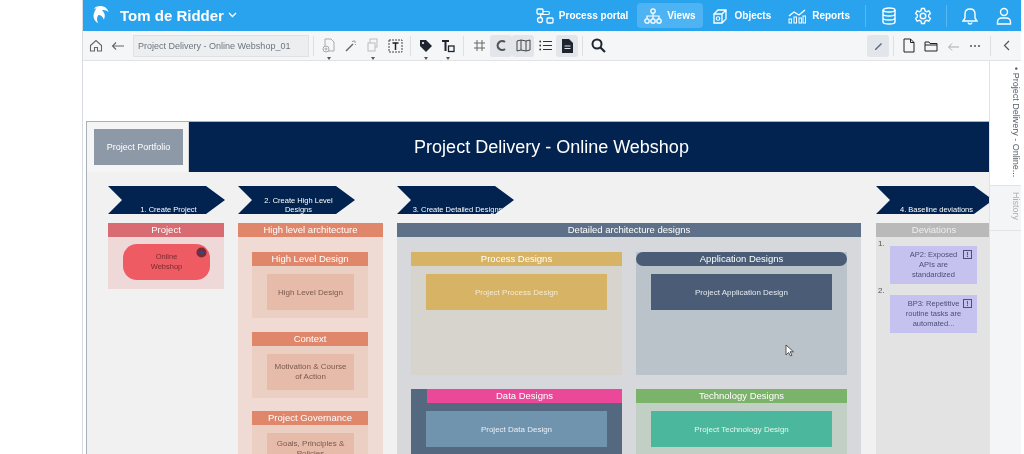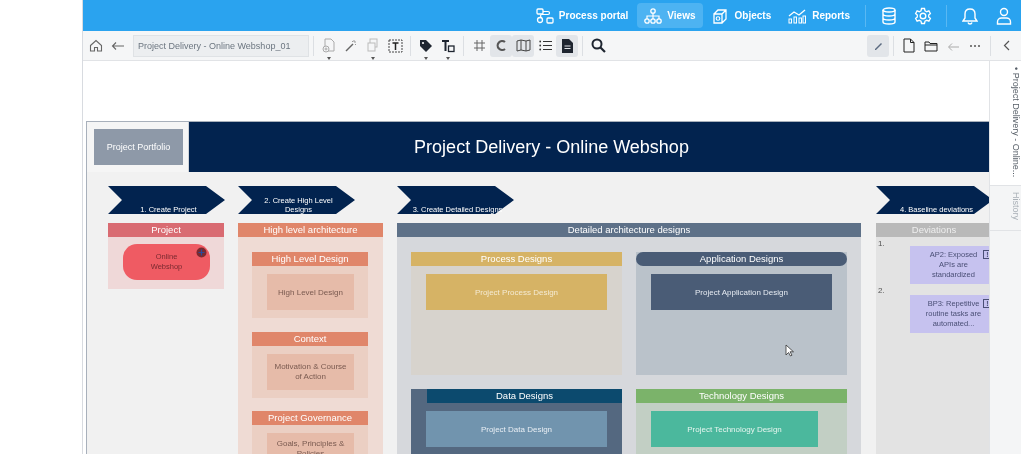--- a/index.html
+++ b/index.html
@@ -32,33 +32,42 @@
     .title-band { position: absolute; left: 0; top: 0; width: 905px; height: 50px; background: #02234f; }
     .portfolio-wrap { position: absolute; left: 0; top: 0; width: 102px; height: 50px; background: #f5f5f5; border-right: 1px solid #cfd3d8; }
     .portfolio { position: absolute; left: 7px; top: 7px; width: 89px; height: 36px; background: #8e99a8; color: #fff; font-size: 9px; display: flex; align-items: center; justify-content: center; cursor: pointer; }
     .main-title { position: absolute; left: 102px; top: 0; width: 725px; height: 50px; color: #fff; font-size: 18px; display: flex; align-items: center; justify-content: center; }
     .chev { position: absolute; height: 28px; color: #fff; font-size: 7.5px; text-align: center; display: flex; align-items: flex-end; justify-content: center; line-height: 9px; }
     .chev svg { position: absolute; left: 0; top: 0; }
     .chev span { position: relative; z-index: 1; padding-left: 14px; padding-right: 10px; }
     .grp { position: absolute; }
     .grp-head { height: 14px; color: #fff; font-size: 9.5px; text-align: center; line-height: 14px; }
     .box { position: absolute; font-size: 8px; display: flex; align-items: center; justify-content: center; text-align: center; cursor: pointer; }
-    .dev-card { position: absolute; left: 14px; width: 87px; height: 38px; background: #c6c2ef; color: #4a4f75; font-size: 7.5px; text-align: center; padding: 4px 14px 0 14px; line-height: 10px; cursor: pointer; margin-left: 20px; }
+    .dev-card { position: absolute; left: 14px; width: 87px; height: 38px; background: #c6c2ef; color: #4a4f75; font-size: 7.5px; text-align: center; padding: 4px 14px 0 14px; line-height: 10px; cursor: pointer; }
     .dev-warn { position: absolute; right: 5px; top: 4px; width: 9px; height: 9px; border: 1px solid #4a4f75; font-size: 7px; line-height: 7px; text-align: center; font-weight: bold; }
     .dev-num { position: absolute; left: 2px; font-size: 8px; color: #555; }
     .cursor { position: absolute; left: 702px; top: 283px; }
   </style>
 </head>
 <body>
 
 <div class="left-blank"></div>
 
 <div class="app">
 
   <div class="topbar">
+    <div class="brand">
+      <svg class="brand-logo" viewBox="0 0 24 24">
+        <path d="M6 3c5-2 12 0 13 6-2-2-5-3-7-2 3 2 4 6 2 10-1-3-3-5-6-5-2 3-2 6 0 9-4-2-6-6-5-10 1-3 2-5 3-6-1 0-2 0-3 1 1-2 2-3 3-3z" fill="#ffffff"></path>
+      </svg>
+      <span class="brand-name">Tom de Ridder</span>
+      <svg class="brand-caret" width="9" height="6" viewBox="0 0 9 6">
+          <path d="M1 1l3.5 3.5L8 1" stroke="#fff" stroke-width="1.3" fill="none"></path>
+        </svg>
+    </div>
 
     <div class="nav">
       <div class="nav-item">
         <svg width="18" height="16" viewBox="0 0 18 16">
             <rect x="1" y="1" width="6" height="5" rx="1" stroke="#fff" fill="none" stroke-width="1.3"></rect>
             <rect x="11" y="10" width="6" height="5" rx="1" stroke="#fff" fill="none" stroke-width="1.3"></rect>
             <circle cx="4" cy="12" r="2.5" stroke="#fff" fill="none" stroke-width="1.3"></circle>
             <path d="M7 3.5h5c2 0 2 3 0 3H6c-2 0-2 3 0 3" stroke="#fff" fill="none" stroke-width="1.2"></path>
           </svg>
         <span>Process portal</span>
@@ -318,27 +327,27 @@
           <div class="grp-head" style="background:#d6b365;">Process Designs</div>
           <div class="box" style="left:15px;top:22px;width:181px;height:36px;background:#d6b365;color:#f4ead2;">Project Process Design</div>
         </div>
 
         <div class="grp" style="left:239px;top:29px;width:211px;height:123px;background:#bac2ca;">
           <div class="grp-head" style="background:#4a5c76;border-radius:7px;">Application Designs</div>
           <div class="box" style="left:15px;top:22px;width:181px;height:36px;background:#4a5c76;color:#e6ebf2;">Project Application Design</div>
         </div>
 
         <div class="grp" style="left:14px;top:166px;width:211px;height:80px;background:#546880;">
-          <div class="grp-head" style="background:#0c4a6e;margin-left:16px;">Data Designs</div>
+          <div class="grp-head" style="background:#ec4899;margin-left:16px;">Data Designs</div>
           <div class="box" style="left:15px;top:22px;width:181px;height:36px;background:#7194ae;color:#e8eef4;">Project Data Design</div>
         </div>
 
         <div class="grp" style="left:239px;top:166px;width:211px;height:80px;background:#c2cfc4;">
           <div class="grp-head" style="background:#7bb36a;">Technology Designs</div>
-          <div class="box" style="left:15px;top:22px;width:167px;height:36px;background:#4bb89d;color:#e6f5ef;">Project Technology Design</div>
+          <div class="box" style="left:15px;top:22px;width:181px;height:36px;background:#4bb89d;color:#e6f5ef;">Project Technology Design</div>
         </div>
       </div>
 
       <div class="grp" style="left:789px;top:101px;width:116px;height:240px;background:#e3e3e3;">
         <div class="grp-head" style="background:#b9b9b9;color:#eeeeee;">Deviations</div>
         <span class="dev-num" style="top:16px;">1.</span>
         <div class="dev-card" style="top:23px;">
           <span>AP2: Exposed APIs are standardized</span>
           <span class="dev-warn">!</span>
         </div>

